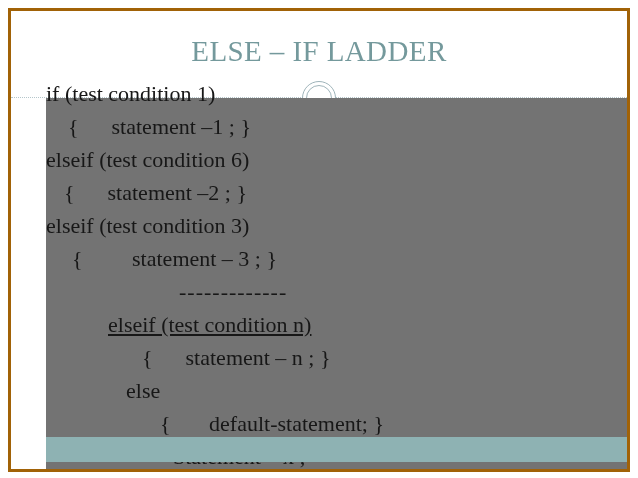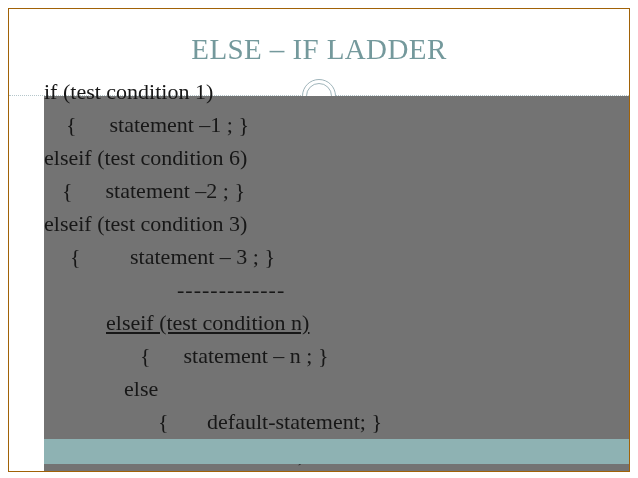--- a/index.html
+++ b/index.html
@@ -15,21 +15,21 @@
   }
 
   
   #slide {
     position: absolute;
     left: 8px;
     top: 8px;
     width: 622px;
     height: 464px;
     box-sizing: border-box;
-    border: 1px solid #a16207;
+    border: 3px solid #a16207;
     background: #ffffff;
     overflow: hidden;
   }
 
   
   #title-band {
     position: absolute;
     left: 0;
     top: 0;
     width: 100%;

